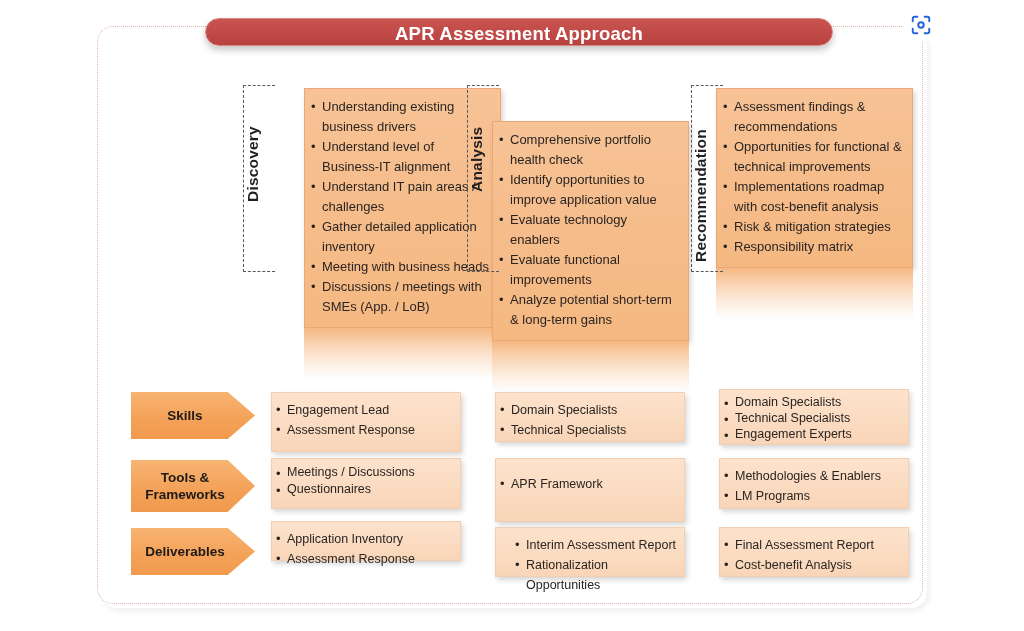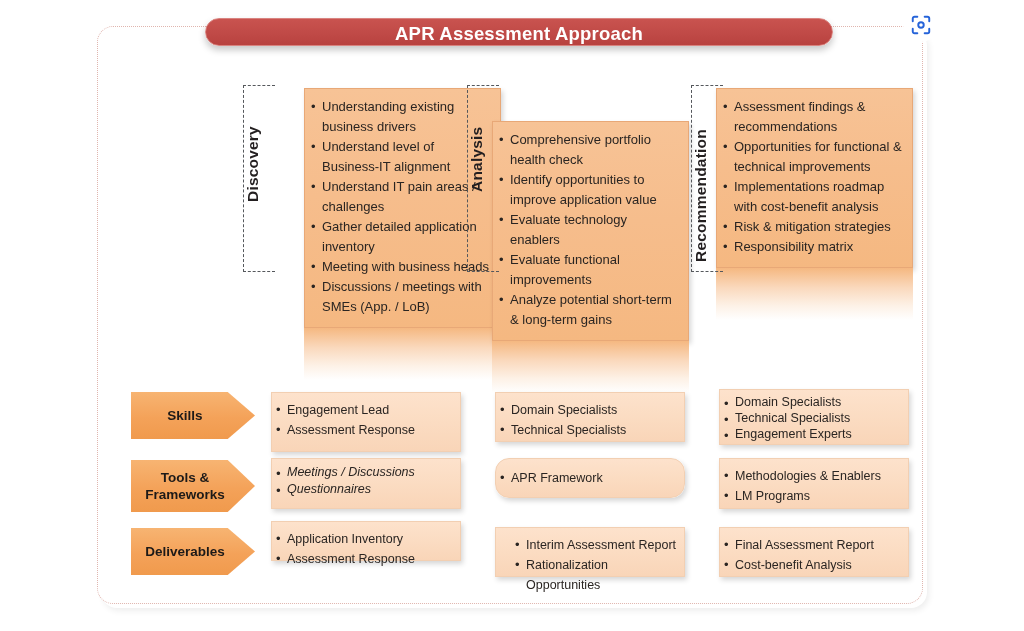--- a/index.html
+++ b/index.html
@@ -294,26 +294,26 @@
     <li style="line-height:16px;">Domain Specialists</li>
     <li style="line-height:16px;">Technical Specialists</li>
     <li style="line-height:16px;">Engagement Experts</li>
   </ul>
 </div>
 
 <div class="row-arrow" style="top:460px;height:52px;">
   <span>Tools &amp; Frameworks</span>
 </div>
 <div class="cell col1" style="top:458px;height:51px;padding-top:5px;">
-  <ul class="blist" style="line-height:17px;font-style:italic;">
+  <ul class="blist" style="line-height:17px;">
     <li style="line-height:17px;">Meetings / Discussions</li>
     <li style="line-height:17px;">Questionnaires</li>
   </ul>
 </div>
-<div class="cell col2" style="top:458px;height:40px;padding-top:9px;border-radius:14px;">
+<div class="cell col2" style="top:458px;height:64px;padding-top:15px;">
   <ul class="blist">
     <li>APR Framework</li>
   </ul>
 </div>
 <div class="cell col3" style="top:458px;height:51px;">
   <ul class="blist">
     <li>Methodologies &amp; Enablers</li>
     <li>LM Programs</li>
   </ul>
 </div>

